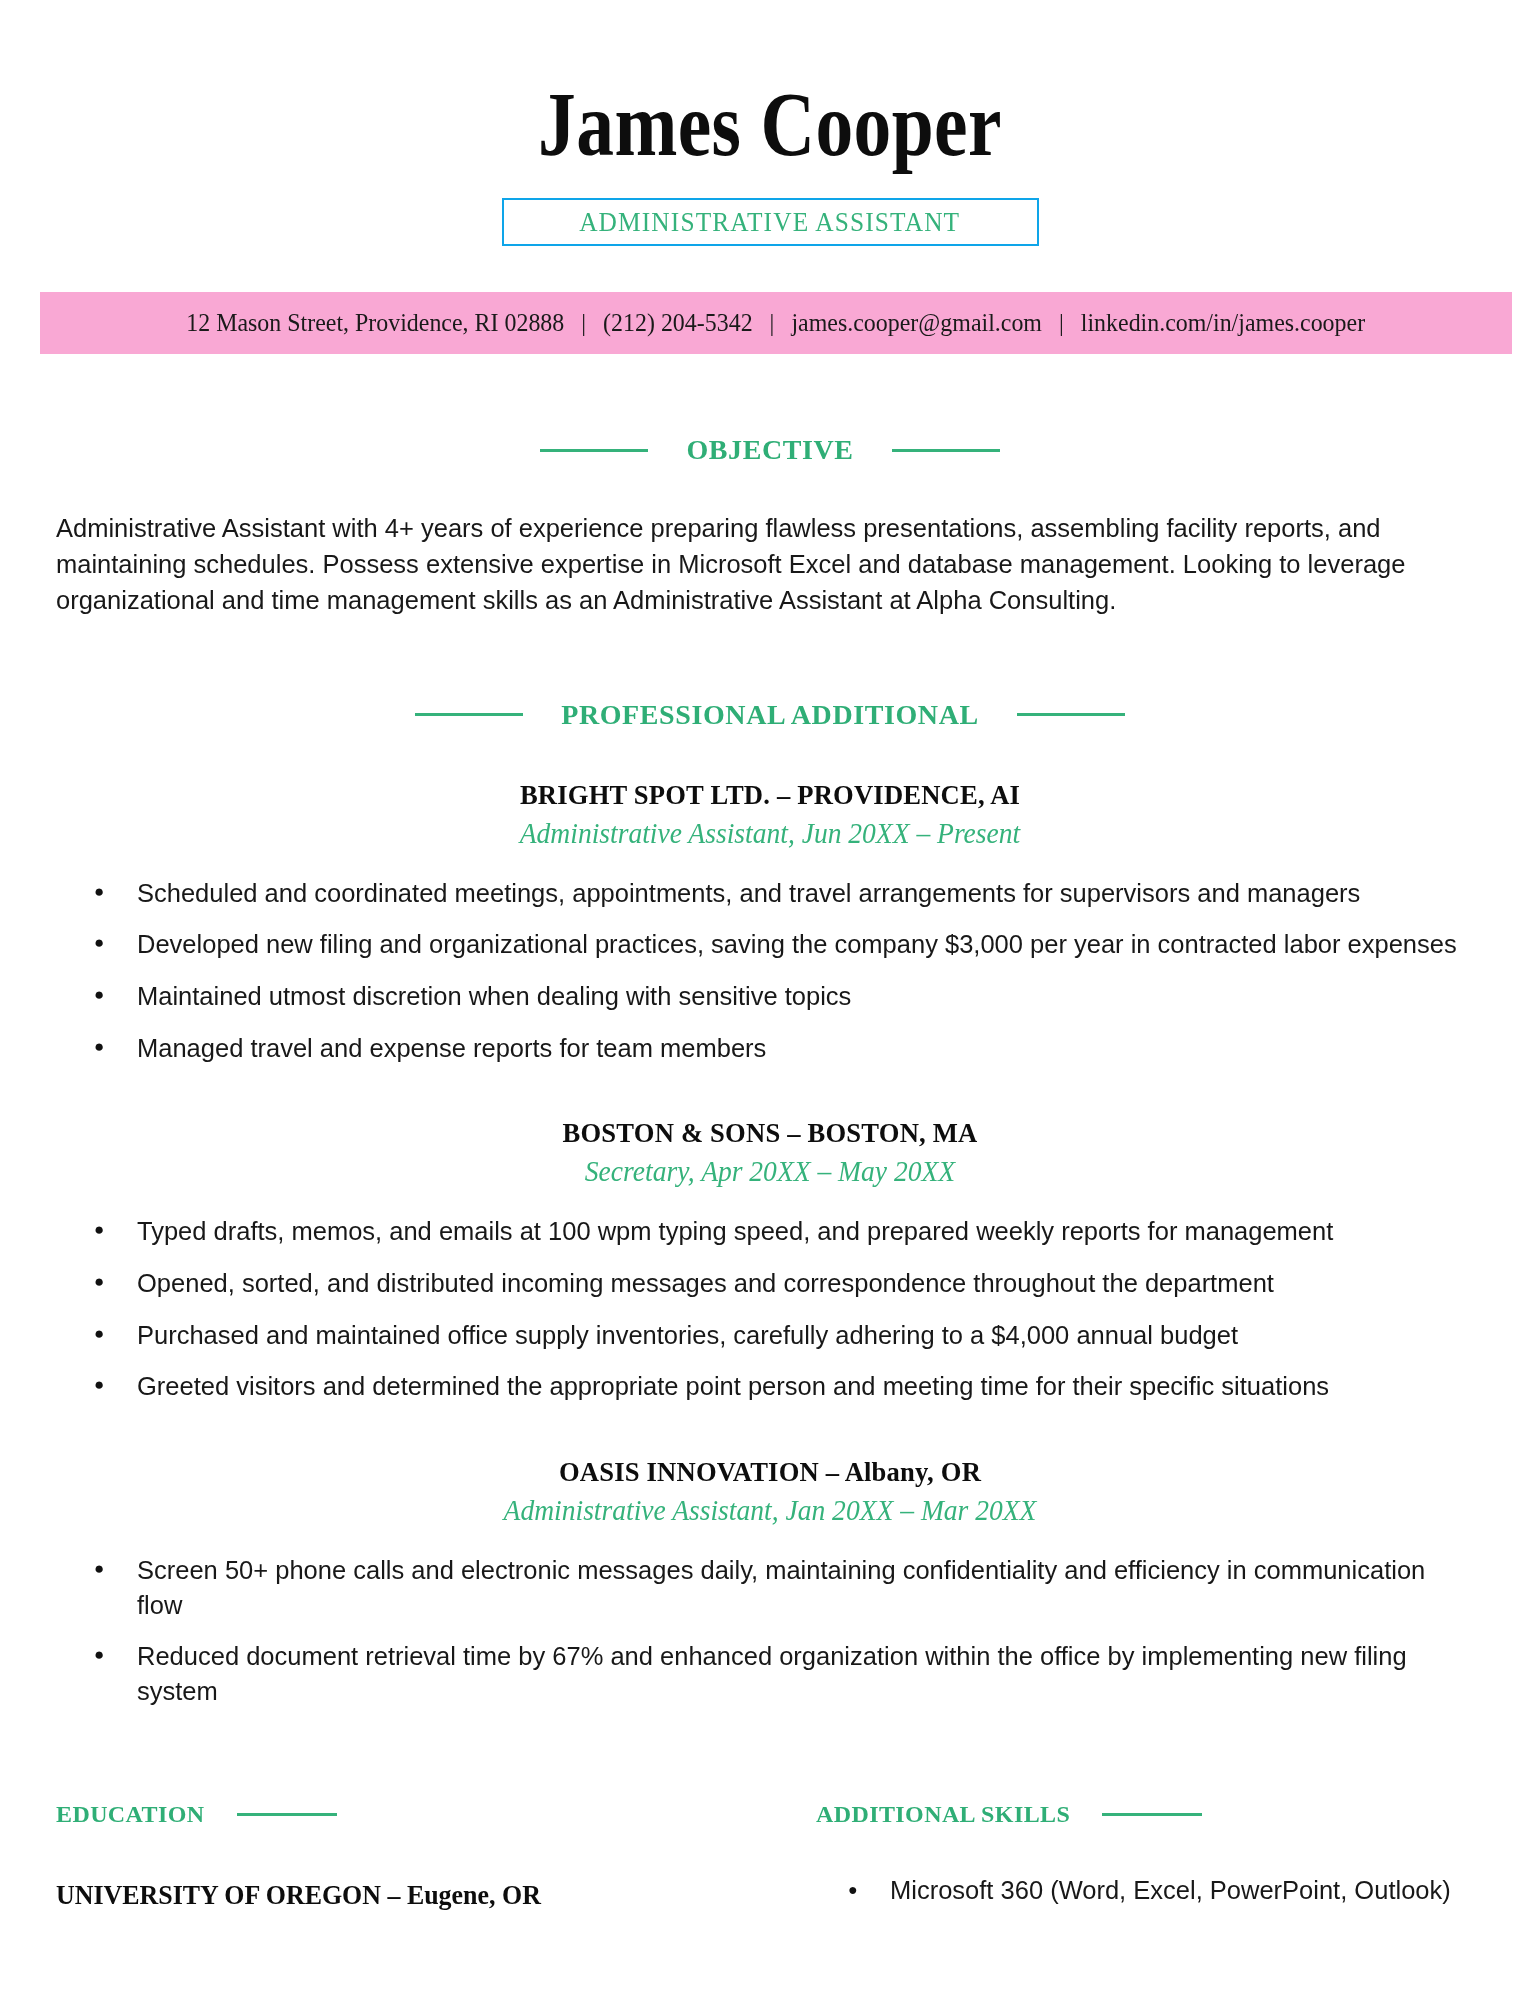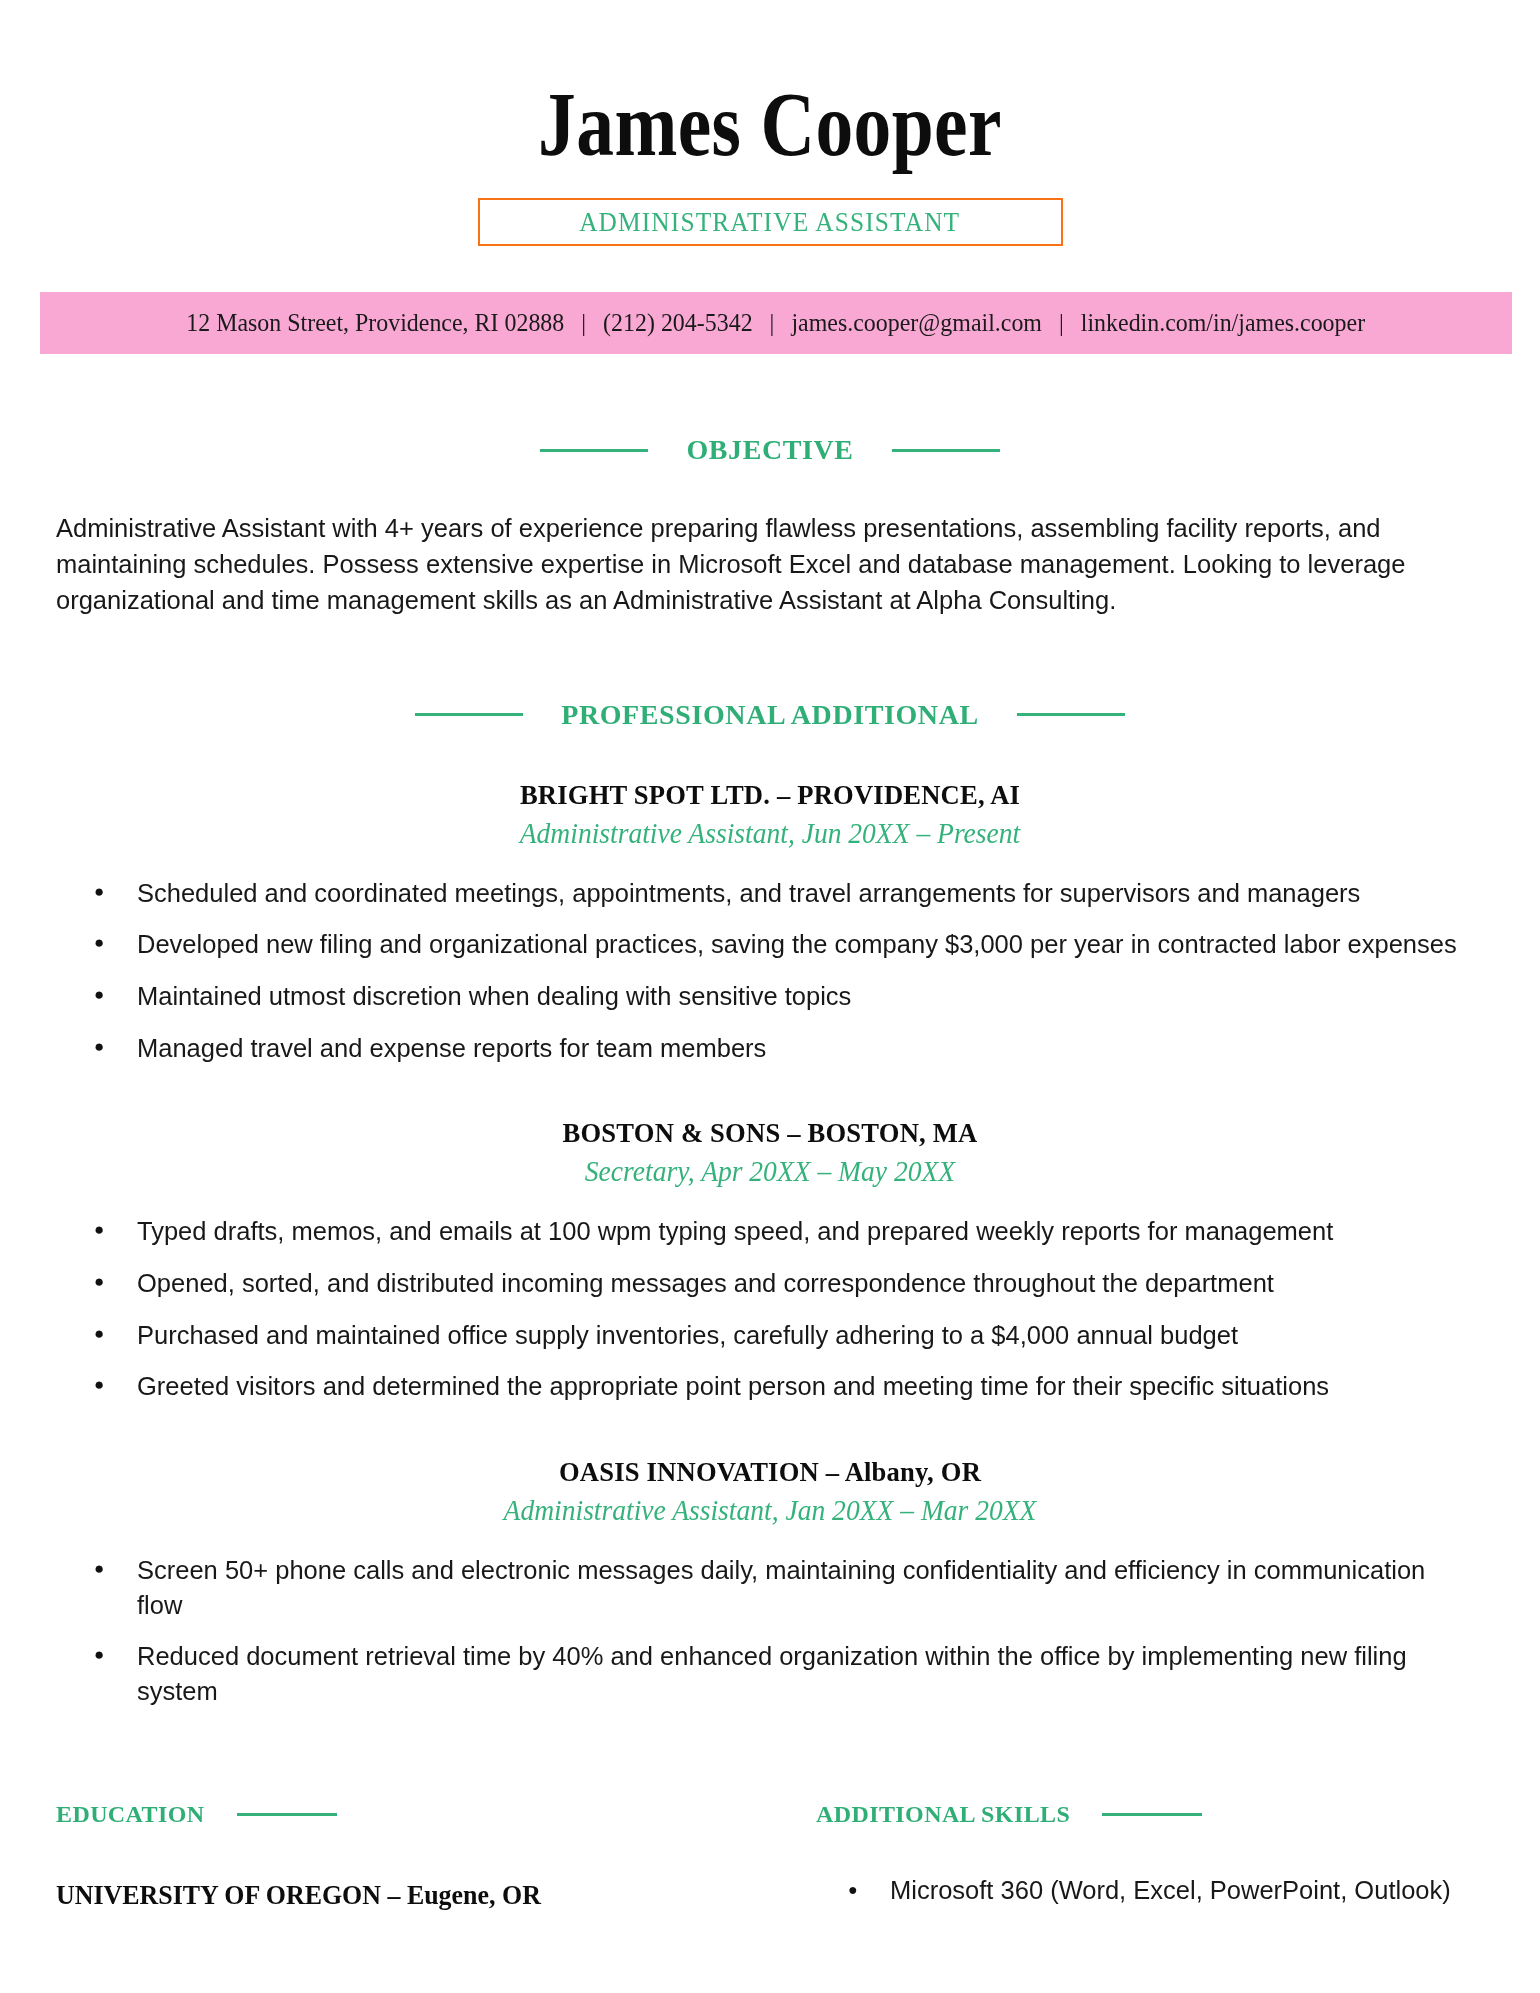--- a/index.html
+++ b/index.html
@@ -36,23 +36,23 @@
     line-height: 1.0;
     letter-spacing: 0.5px;
     color: #0d0d0d;
     transform: scaleX(0.82);
     transform-origin: center center;
     white-space: nowrap;
   }
 
   .title-box {
     margin: 28px auto 0 auto;
-    width: 585px;
+    width: 537px;
     height: 48px;
-    border: 2px solid #f97316;
+    border: 2px solid #0ea5e9;
     display: flex;
     align-items: center;
     justify-content: center;
   }
 
   .title-box .title-text {
     font-family: "Liberation Serif", serif;
     font-size: 27px;
     letter-spacing: 1.2px;
     color: #35b27b;
@@ -292,21 +292,21 @@
       <li>Purchased and maintained office supply inventories, carefully adhering to a $4,000 annual budget</li>
       <li>Greeted visitors and determined the appropriate point person and meeting time for their specific situations</li>
     </ul>
   </div>
 
   <div class="job">
     <div class="job-company">OASIS INNOVATION – Albany, OR</div>
     <div class="job-title">Administrative Assistant, Jan 20XX – Mar 20XX</div>
     <ul class="bullets">
       <li>Screen 50+ phone calls and electronic messages daily, maintaining confidentiality and efficiency in communication flow</li>
-      <li>Reduced document retrieval time by 40% and enhanced organization within the office by implementing new filing system</li>
+      <li>Reduced document retrieval time by 67% and enhanced organization within the office by implementing new filing system</li>
     </ul>
   </div>
 
   <div class="columns">
 
     <div class="col-left">
       <div class="col-head">
         <span class="head-text">EDUCATION</span>
         <span class="rule"></span>
       </div>

